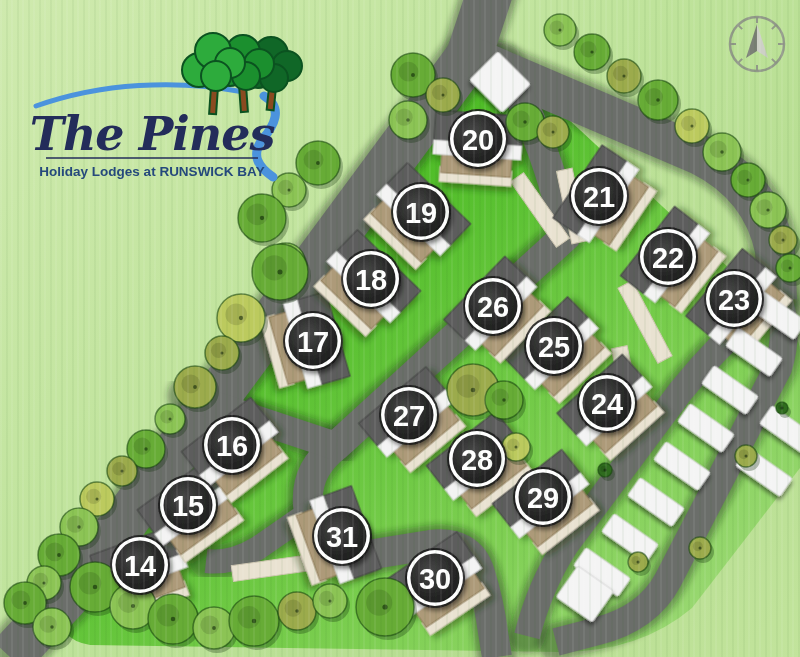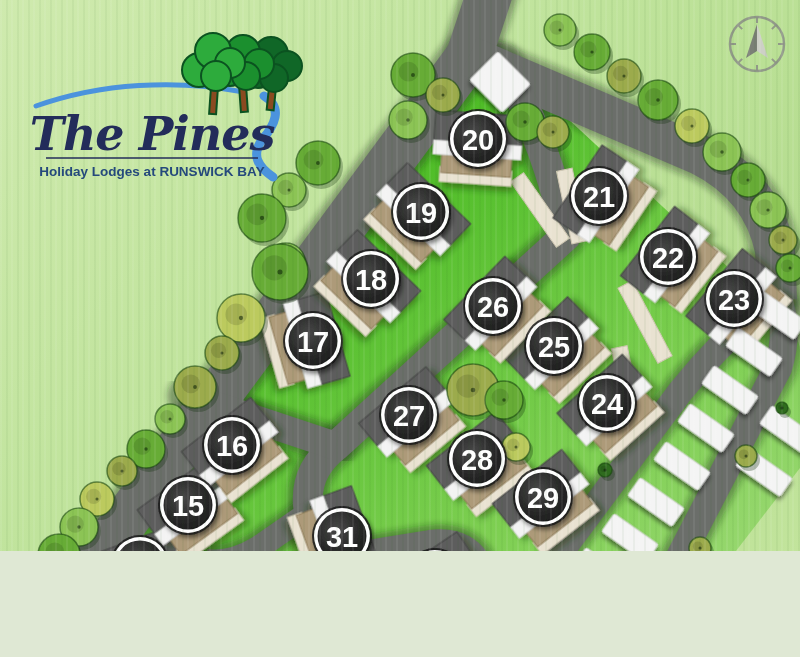--- a/index.html
+++ b/index.html
@@ -1,17 +1,17 @@
 <!DOCTYPE html>
 <html><head>
 <meta charset="utf-8">
 <style>
   html,body{margin:0;padding:0;background:#dfe8d4;}
   #stage{
-    position:relative;width:800px;height:551px;overflow:hidden;
+    position:relative;width:800px;height:657px;overflow:hidden;
     background:linear-gradient(135deg,#cfeaae 0%,#bfe39b 45%,#b6dd90 75%,#c2e49c 100%);
     font-family:"Liberation Sans",sans-serif;
   }
   #site-svg{position:absolute;left:0;top:0;}
   .tex{
     position:absolute;inset:0;pointer-events:none;
     background:repeating-linear-gradient(90deg,
       rgba(255,255,255,0.07) 0 2px, rgba(0,0,0,0) 2px 6px,
       rgba(30,90,20,0.05) 6px 8px, rgba(0,0,0,0) 8px 11px);
   }

